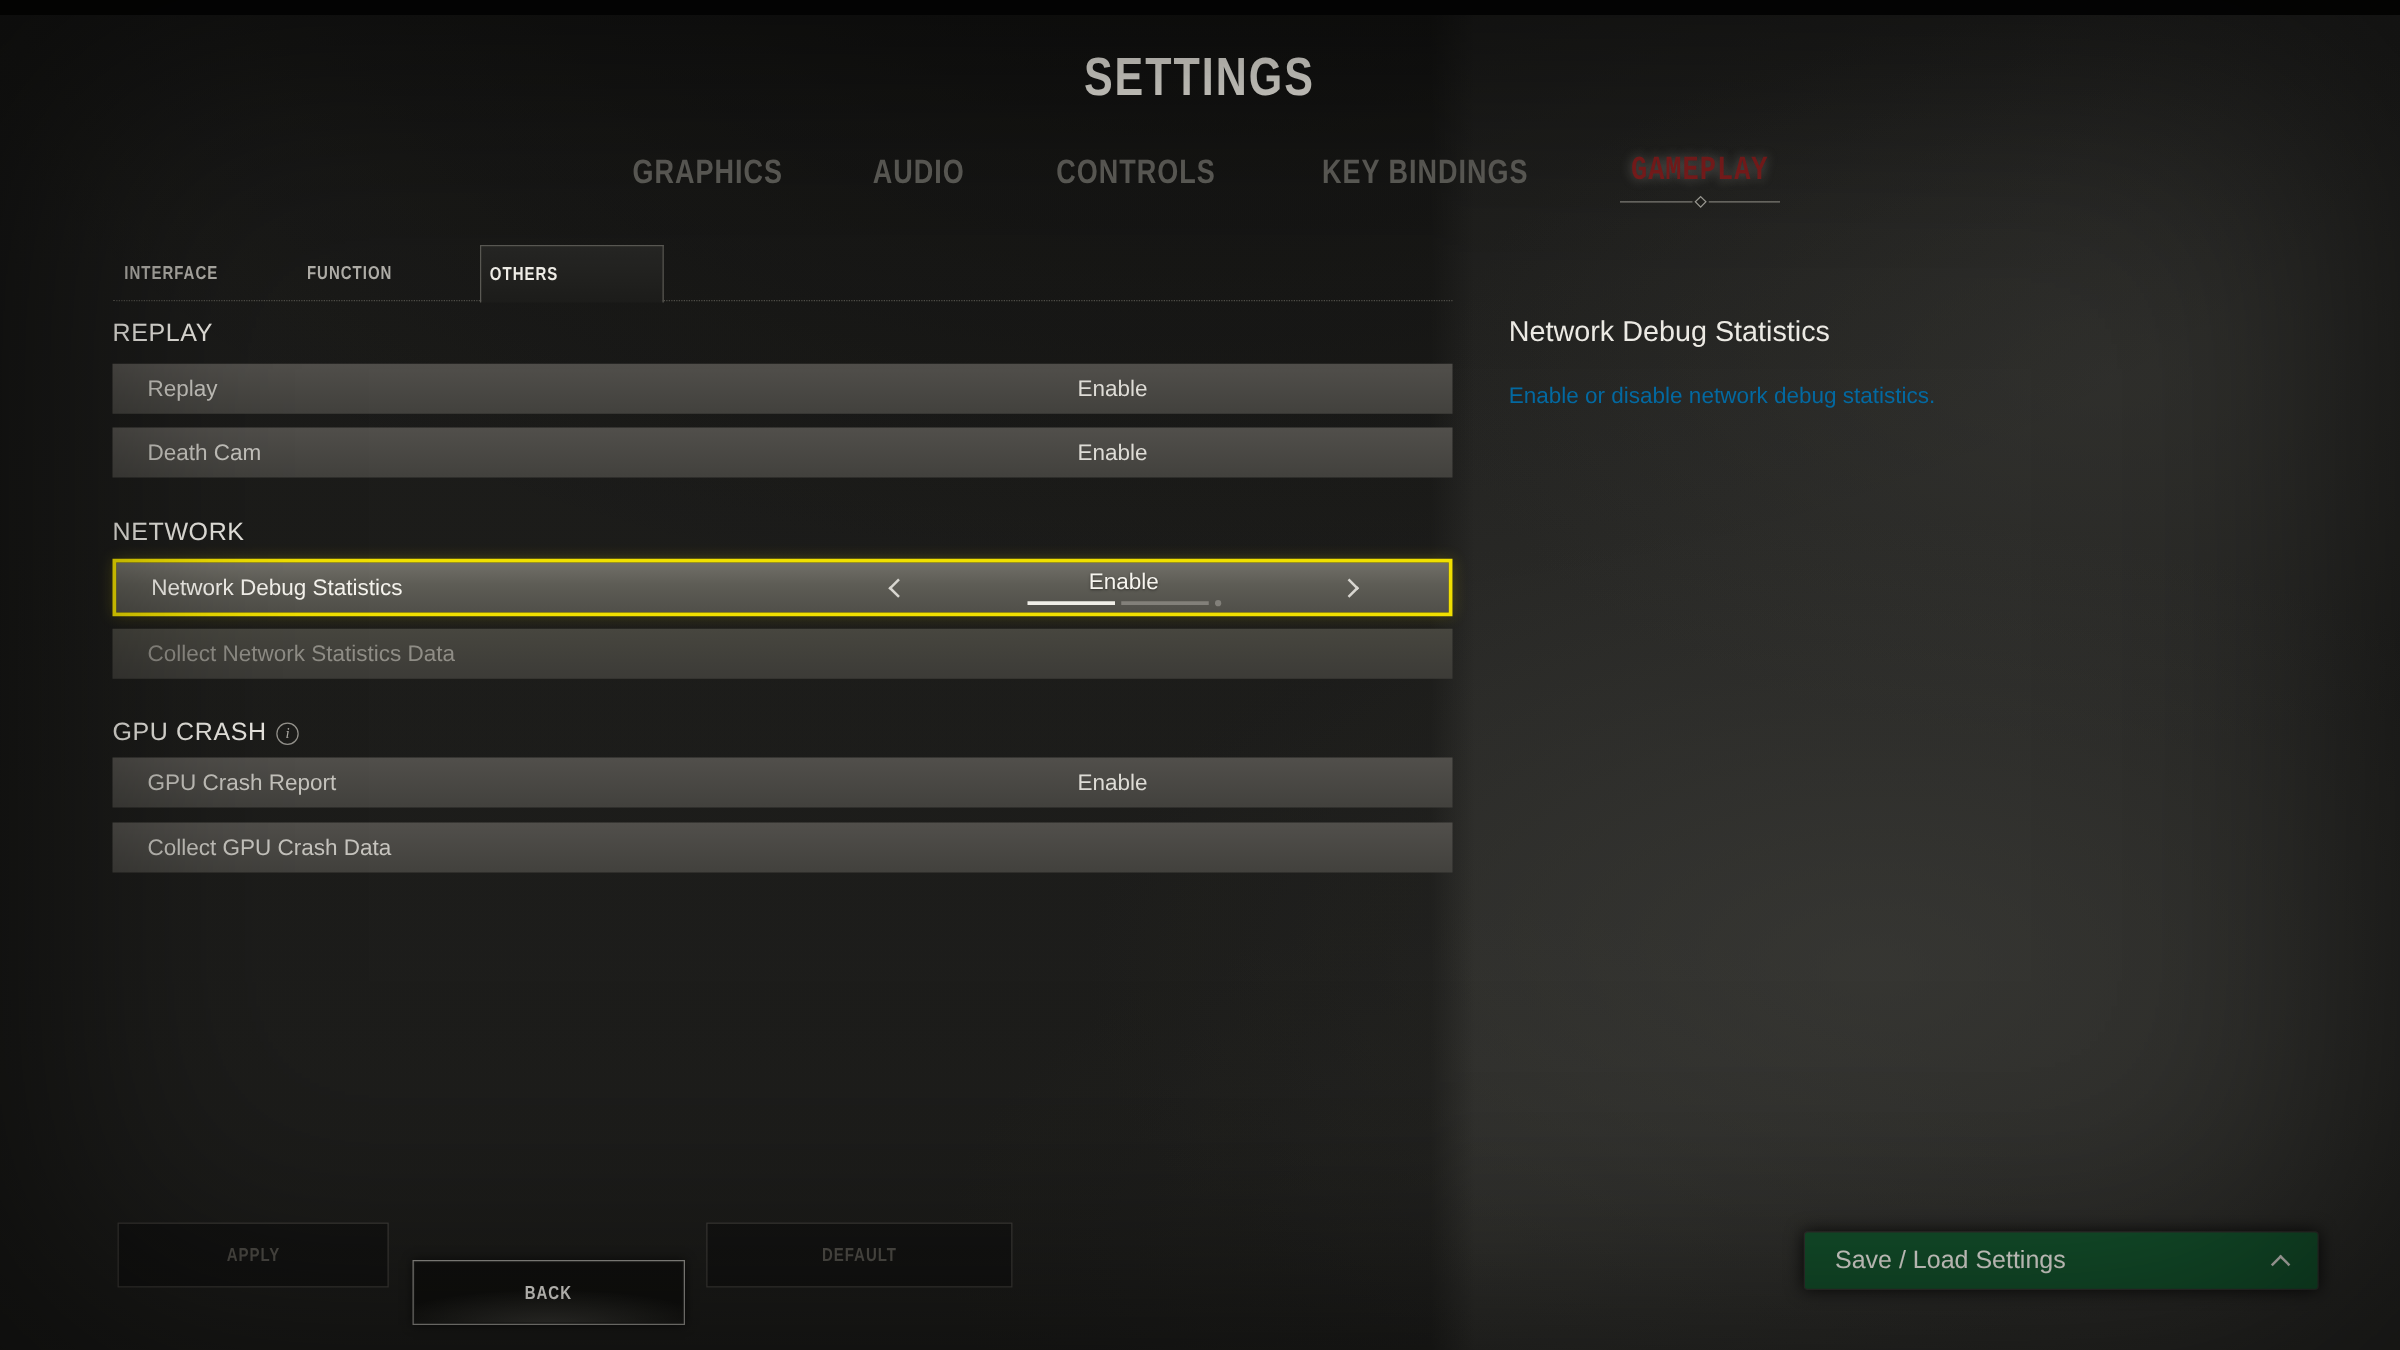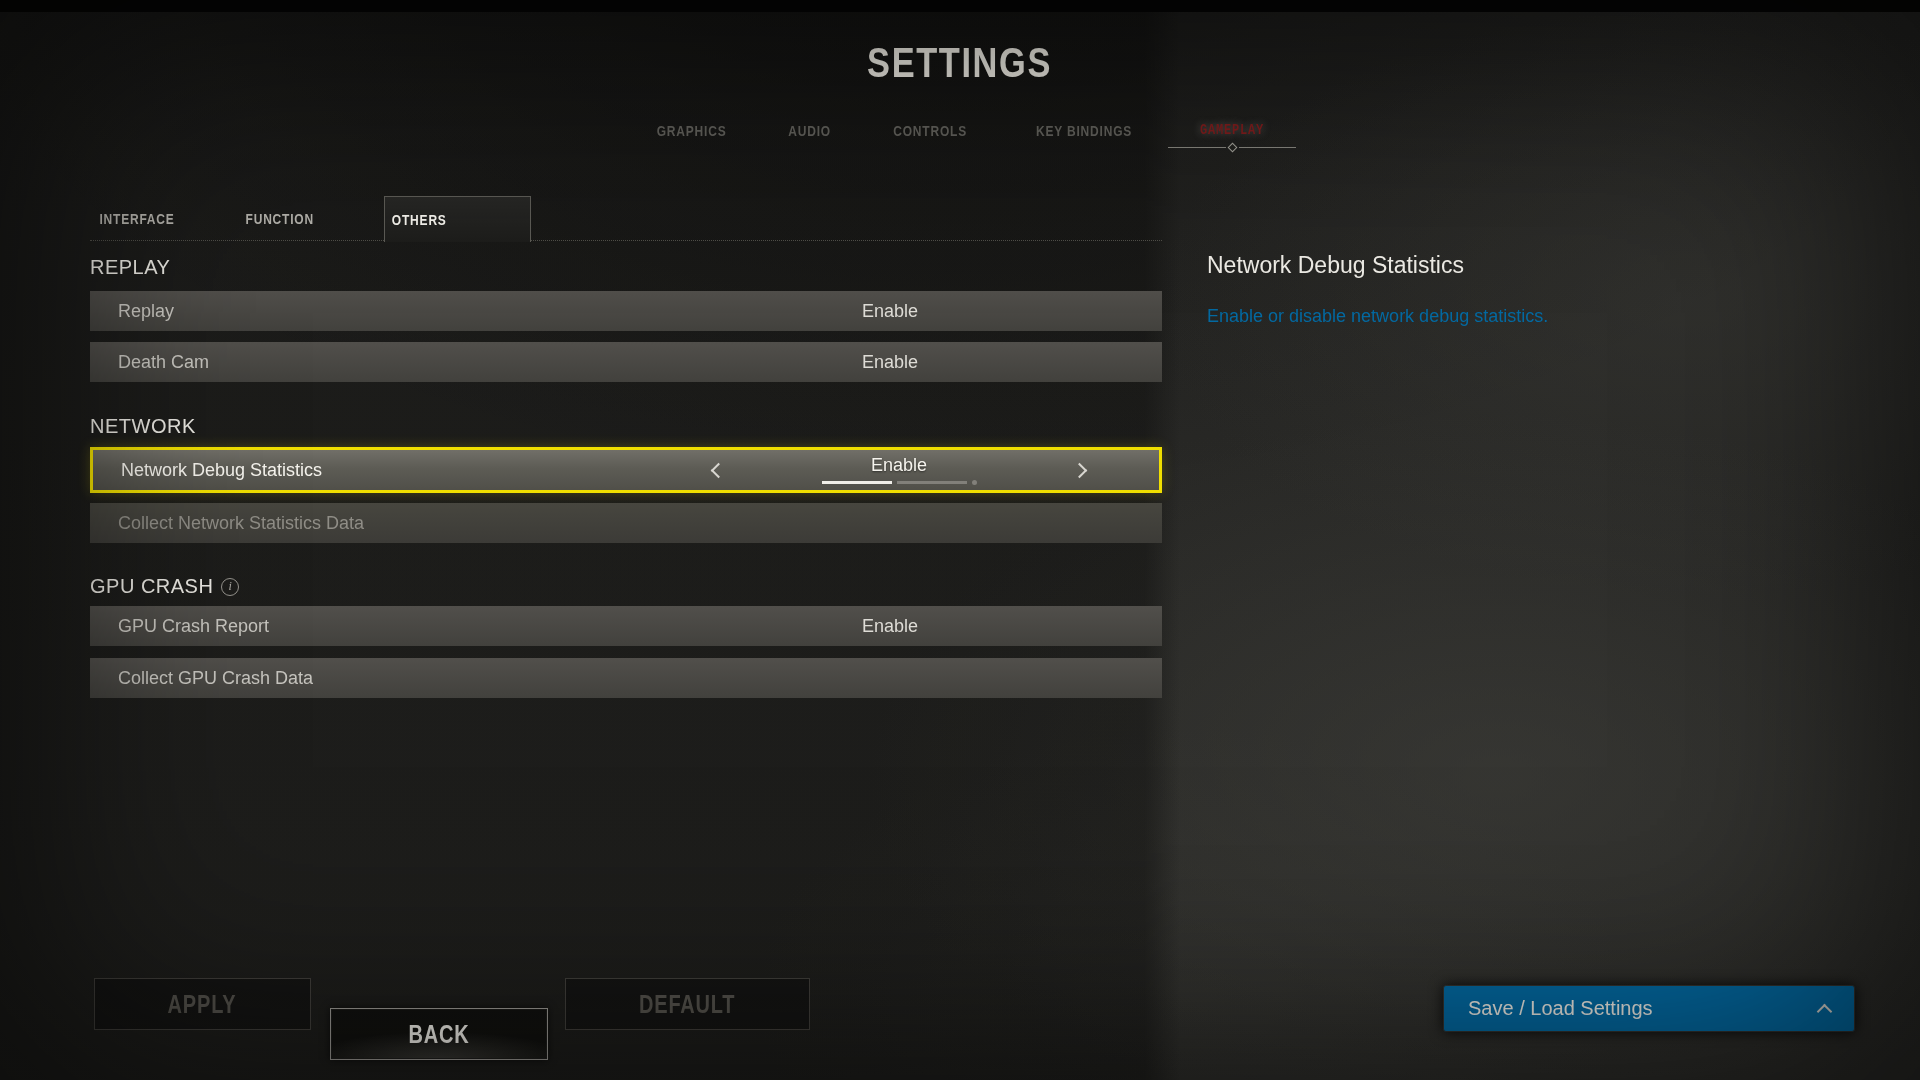--- a/index.html
+++ b/index.html
@@ -19,21 +19,21 @@
   .top-strip { position:absolute; top:0; left:0; width:100%; height:12px; background:#060605; z-index:4; }
   .left-shade { position:absolute; top:0; left:0; width:1180px; height:1080px;
     background:linear-gradient(90deg, rgba(8,8,7,0.38) 0%, rgba(8,8,7,0.38) 97%, rgba(8,8,7,0) 100%);
     pointer-events:none; z-index:0; }
   .cond { display:inline-block; transform:scaleX(0.8); transform-origin:center; white-space:nowrap; }
 
   
   .page-title { position:absolute; top:38px; left:0; width:100%; text-align:center; z-index:2;
     font-size:43px; font-weight:bold; letter-spacing:2px; color:#edebe3; }
   .main-tabs { position:absolute; top:122px; left:0; width:100%; display:flex; justify-content:center; gap:48px; z-index:2; }
-  .main-tab { position:relative; font-size:15px; font-weight:bold; letter-spacing:1px; color:#61605b; cursor:pointer; padding-bottom:12px; }
+  .main-tab { position:relative; font-size:27px; font-weight:bold; letter-spacing:1px; color:#61605b; cursor:pointer; padding-bottom:12px; }
   .main-tab.active { color:#7f1d1d; text-shadow:0 0 10px rgba(240,238,230,0.35);font-family:Liberation Mono, monospace; }
   .tab-underline { position:absolute; left:50%; transform:translateX(-50%); bottom:0; width:128px; display:flex; align-items:center; }
   .tab-underline .line { flex:1; height:1px; background:#85847e; }
   .tab-underline .diamond { width:7px; height:7px; border:1px solid #a3a29b; background:#22221f; transform:rotate(45deg); margin:0 3px; }
 
   
   .sub-tabs { position:absolute; left:90px; top:196px; width:1072px; height:45px; display:flex; z-index:2;
     border-bottom:1px dotted #504f49; }
   .sub-tab { width:147px; height:100%; display:flex; align-items:center; 
     font-size:15px; font-weight:bold; letter-spacing:1px; color:#b3b1ab; cursor:pointer; }
@@ -69,31 +69,31 @@
   .launch-btn { position:absolute; left:670px; top:3px; width:270px; height:34px; display:flex; align-items:center; justify-content:center;
     background:rgba(45,44,41,0.55); border:1px solid #615f59; color:#72706a; font-size:17px; cursor:pointer; }
 
   
   .detail-title { position:absolute; left:1207px; top:252px; font-size:23px; color:#edebe5; z-index:2; }
   .detail-desc { position:absolute; left:1207px; top:306px; font-size:18px; color:#0369a1; z-index:2; }
 
   
   .footer-btn { position:absolute; top:978px; height:52px; display:flex; align-items:center; justify-content:center;
     background:rgba(12,12,11,0.5); border:1px solid #413f3b; cursor:pointer; z-index:2;
-    font-size:25px; font-weight:bold; letter-spacing:1px; color:#55534d; }
+    font-size:15px; font-weight:bold; letter-spacing:1px; color:#55534d; }
   .footer-btn.primary { border:1px solid #9b9994; color:#f2f0ea;
     background:radial-gradient(180px 40px at 50% 105%, rgba(205,203,190,0.22), transparent 75%), rgba(10,10,9,0.6);
     box-shadow:0 0 8px rgba(0,0,0,0.6), inset 0 0 0 1px rgba(30,30,28,0.9);margin-top:30px; }
   #btn-apply { left:94px; width:217px; }
   #btn-back { left:330px; width:218px; }
   #btn-default { left:565px; width:245px; }
 
   
   .saveload { position:absolute; left:1443px; top:985px; width:412px; height:47px; z-index:2;
-    background:#0369a1; border:1px solid #32322f; border-radius:3px; box-shadow:0 0 14px rgba(0,0,0,0.8);
+    background:#14532d; border:1px solid #32322f; border-radius:3px; box-shadow:0 0 14px rgba(0,0,0,0.8);
     display:flex; align-items:center; justify-content:space-between; padding:0 24px; cursor:pointer; }
   .saveload-label { font-size:20px; color:#eceae4; }
   .chev-up { width:11px; height:11px; border-left:2px solid #d8d6d0; border-bottom:2px solid #d8d6d0; transform:rotate(135deg); margin-top:5px; }
 </style>
 </head>
 <body>
 
 <div class="top-strip"></div>
 <div class="left-shade"></div>
 

